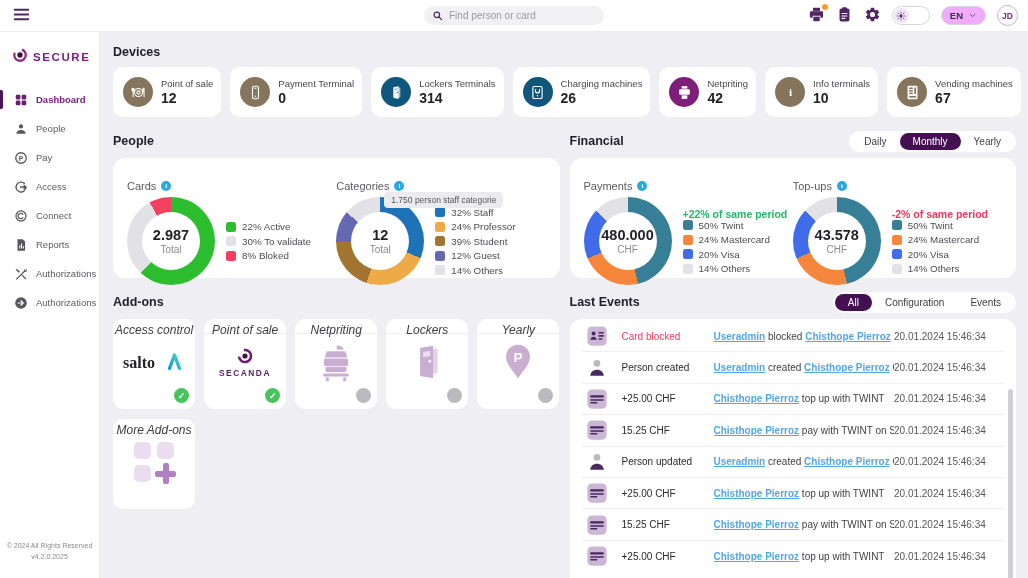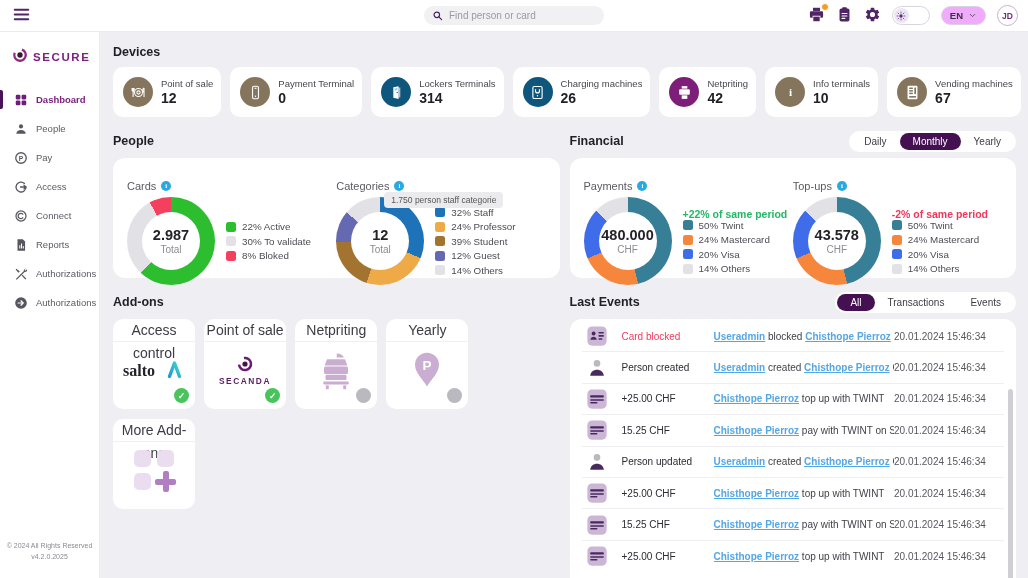--- a/index.html
+++ b/index.html
@@ -99,22 +99,22 @@
   .legend { display:flex; flex-direction:column; gap:3.5px; }
   .li { display:flex; align-items:center; gap:6px; font-size:9.8px; color:#4c4c54; }
   .sw { width:10px; height:10px; border-radius:2.5px; flex:0 0 10px; }
   .note { font-size:10.5px; font-weight:bold; }
   .ttip { position:absolute; left:48px; top:-5px; background:#ebebee; color:#55555c;
           font-size:8.5px; padding:3px 7px; border-radius:4px; white-space:nowrap; z-index:2; }
 
   
   .addon-grid { display:grid; grid-template-columns:repeat(5,1fr); gap:9px; }
   .addon { background:#fff; border-radius:10px; height:90px; position:relative; cursor:pointer; }
-  .addon .hd { height:23px; line-height:23px; text-align:center; font-size:14px; color:#3c3c44;
-               border-bottom:1px solid #f0eff3; }
+  .addon .hd { height:15px; line-height:23px; text-align:center; font-size:12px; color:#3c3c44;
+               border-bottom:1px solid #f0eff3;font-style:italic; }
   .addon .logo { height:56px; display:flex; align-items:center; justify-content:center; }
   .status { position:absolute; right:6px; bottom:6px; width:15px; height:15px; border-radius:50%;
             background:#b9b9bf; display:flex; align-items:center; justify-content:center; }
   .status.on { background:#49c45c; }
   .status.on::after { content:"✓"; color:#fff; font-size:9px; font-weight:bold; }
   .more-sq { display:grid; grid-template-columns:17px 17px; grid-template-rows:17px 17px; gap:6px; }
   .sq { background:#e9ddef; border-radius:5px; }
   .plus { position:relative; }
   .plus::before, .plus::after { content:""; position:absolute; background:#b07ec2;
                                 border-radius:2px; }
@@ -590,21 +590,21 @@
   <div class="cols mt">
     <div class="titlerow">
       <div class="stitle">Add-ons</div>
     </div>
     <div class="titlerow">
       <div class="stitle">Last Events</div>
       <div class="pills">
 
           <button class="pill active">All</button>
 
-          <button class="pill">Transactions</button>
+          <button class="pill">Configuration</button>
 
           <button class="pill">Events</button>
         </div>
     </div>
   </div>
 
   <div class="cols">
     <div>
       <div class="addon-grid">
 
@@ -648,20 +648,32 @@
                 <rect x="4" y="10.6" width="16" height="5" rx="1"></rect>
                 <rect x="5" y="16.2" width="14" height="3.4" rx=".8"></rect>
                 <rect x="3.5" y="20.6" width="17" height="2" rx=".8"></rect>
                 <rect x="5.2" y="23.2" width="2" height="2.6"></rect>
                 <rect x="16.8" y="23.2" width="2" height="2.6"></rect>
               </svg>
             </div>
             <span class="status"></span>
           </div>
 
+          <div class="addon">
+            <div class="hd">Lockers</div>
+            <div class="logo">
+              <svg width="34" height="38" viewBox="0 0 22 24" fill="#c9aed2">
+                <path d="M6.5 3 15 1.5v21L6.5 21z"></path>
+                <path d="M15 3.5h2.8v16H15z" opacity=".55"></path>
+                <circle cx="12.8" cy="11.5" r=".9" fill="#fff"></circle>
+                <path d="M8.5 5.5l4.5-.7v3.4l-4.5.6z" fill="#fff" opacity=".6"></path>
+              </svg>
+            </div>
+            <span class="status"></span>
+          </div>
 
           <div class="addon">
             <div class="hd">Yearly</div>
             <div class="logo">
               <svg width="36" height="40" viewBox="0 0 24 26" fill="#c9aed2">
                 <path d="M12 1.5a8 8 0 0 1 8 8c0 5.5-5.5 10-8 14.5-2.5-4.5-8-9-8-14.5a8 8 0 0 1 8-8z"></path>
                 <text x="12" y="12.8" text-anchor="middle" font-size="9" font-weight="bold" fill="#fff" font-family="Liberation Sans,sans-serif">P</text>
               </svg>
             </div>
             <span class="status"></span>

